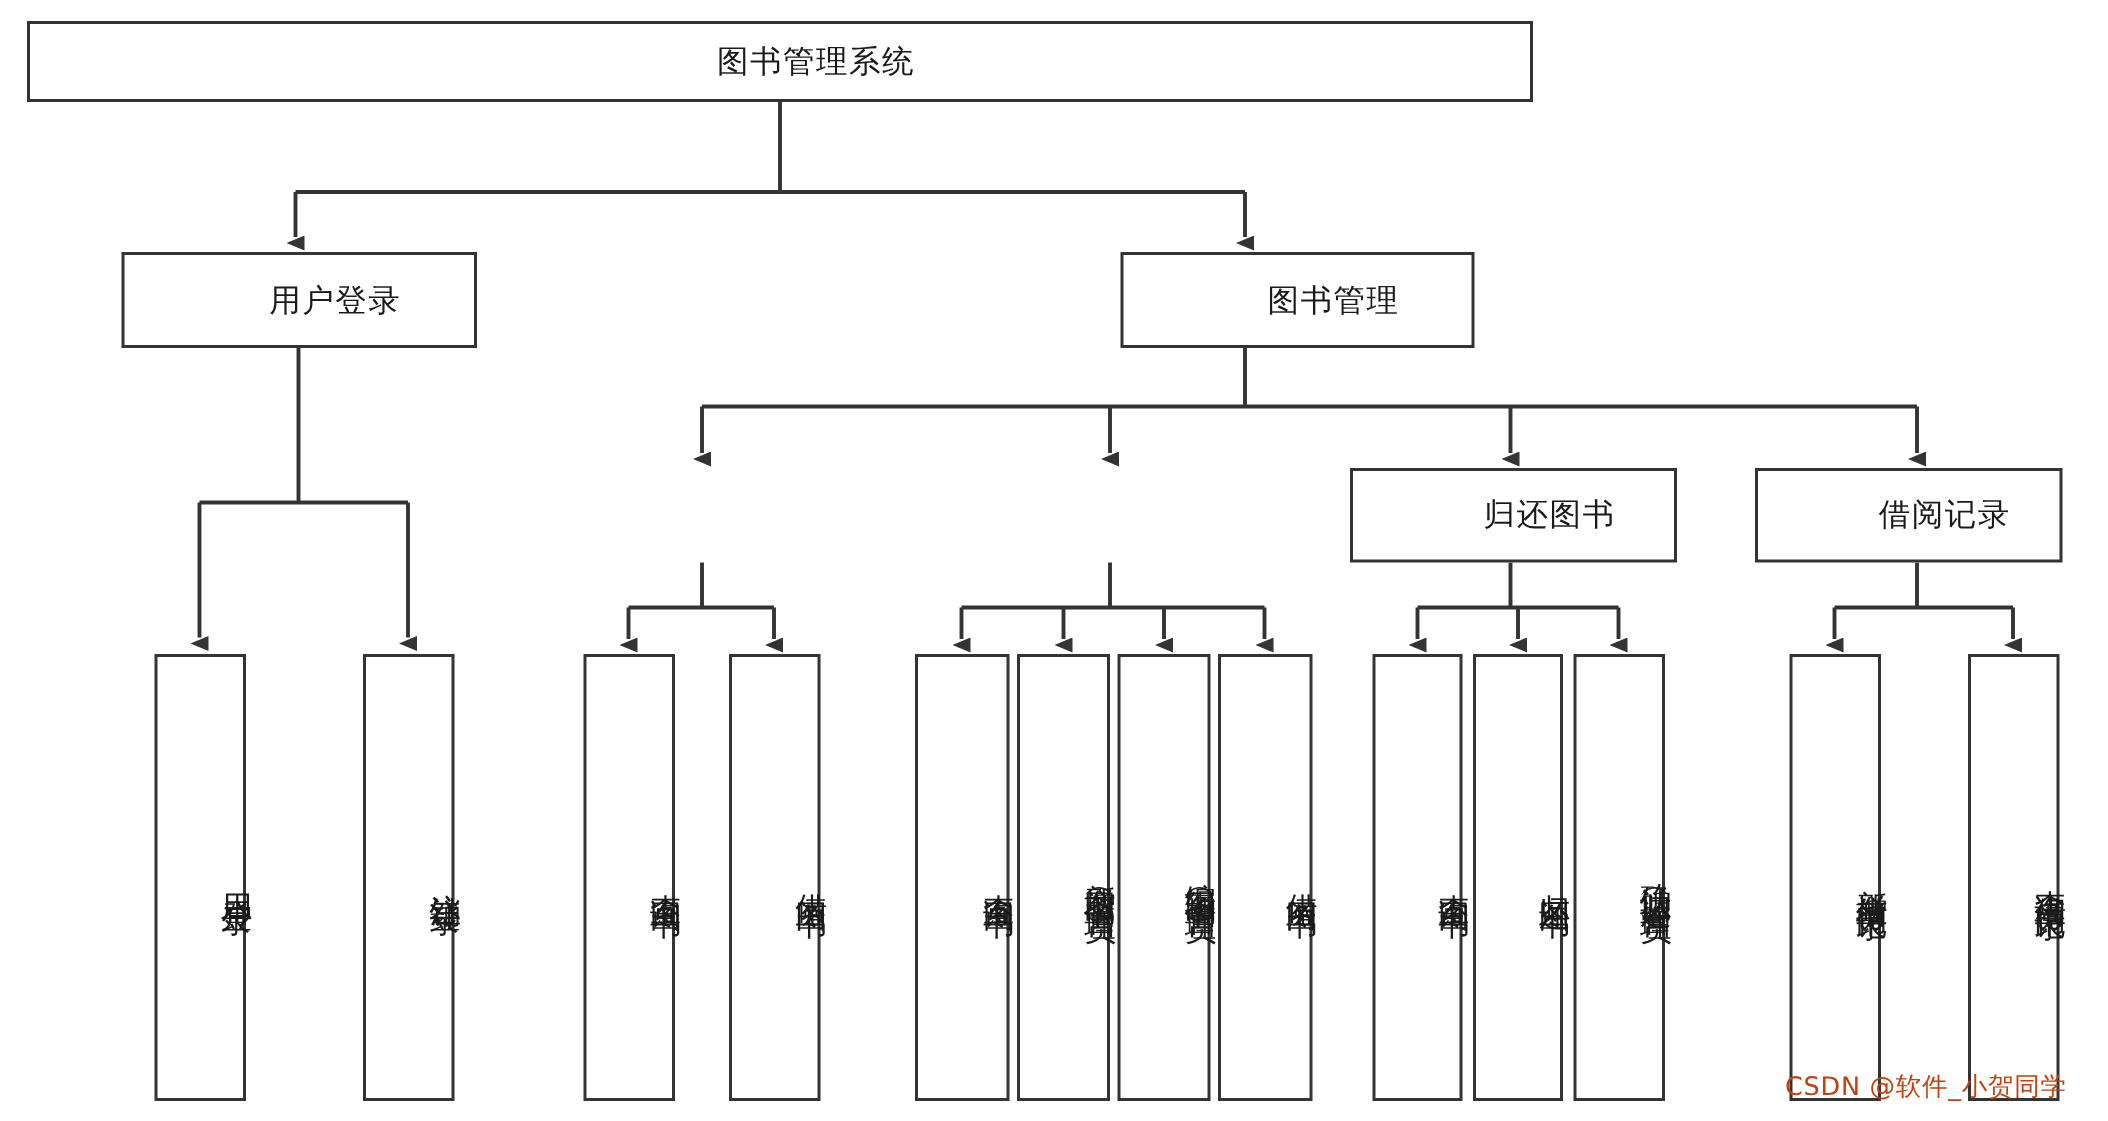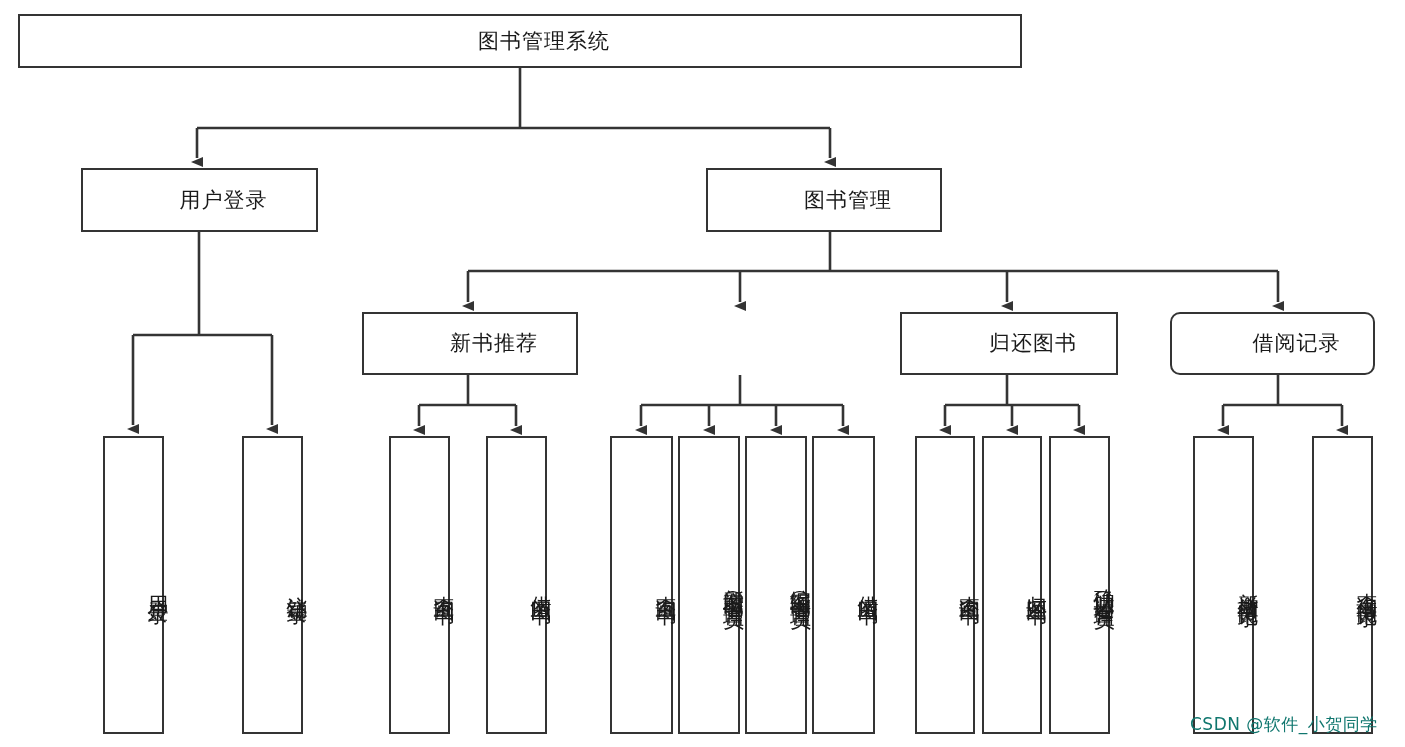--- a/index.html
+++ b/index.html
@@ -49,21 +49,21 @@
     letter-spacing: 3px;
     font-size: 21px;
   }
   .node.vertical {
     align-items: center;
     justify-content: center;
   }
   .watermark {
     position: absolute;
     font-size: 17px;
-    color: #0f766e;
+    color: #c2410c;
     letter-spacing: 0.5px;
     white-space: nowrap;
     font-family: "DejaVu Sans", "Liberation Sans", sans-serif;
   }
 </style>
 </head>
 <body>
 
 <div id="canvas">
 
@@ -119,34 +119,31 @@
   </svg>
 
   <div class="node" style="left:18px; top:14px; width:1004px; height:54px;">
     <span class="label">图书管理系统</span>
   </div>
 
   <div class="node" style="left:81px; top:168px; width:237px; height:64px;">
     <span class="label">用户登录</span>
   </div>
 
-  <div class="node" style="left:706px; top:168px; width:236px; height:64px;font-family:Liberation Serif, serif;">
+  <div class="node" style="left:747px; top:168px; width:236px; height:64px;font-family:Liberation Serif, serif;">
     <span class="label">图书管理</span>
   </div>
 
-  <div class="node" style="left:362px; top:312px; width:216px; height:63px;">
-    <span class="label">新书推荐</span>
-  </div>
 
 
   <div class="node" style="left:900px; top:312px; width:218px; height:63px;">
     <span class="label">归还图书</span>
   </div>
 
-  <div class="node" style="left:1170px; top:312px; width:205px; height:63px;border-radius:10px;">
+  <div class="node" style="left:1170px; top:312px; width:205px; height:63px;">
     <span class="label">借阅记录</span>
   </div>
 
   <div class="node vertical" style="left:103px; top:436px; width:61px; height:298px;">
     <span class="label">用户登录</span>
   </div>
 
   <div class="node vertical" style="left:242px; top:436px; width:61px; height:298px;">
     <span class="label">注销登录</span>
   </div>

